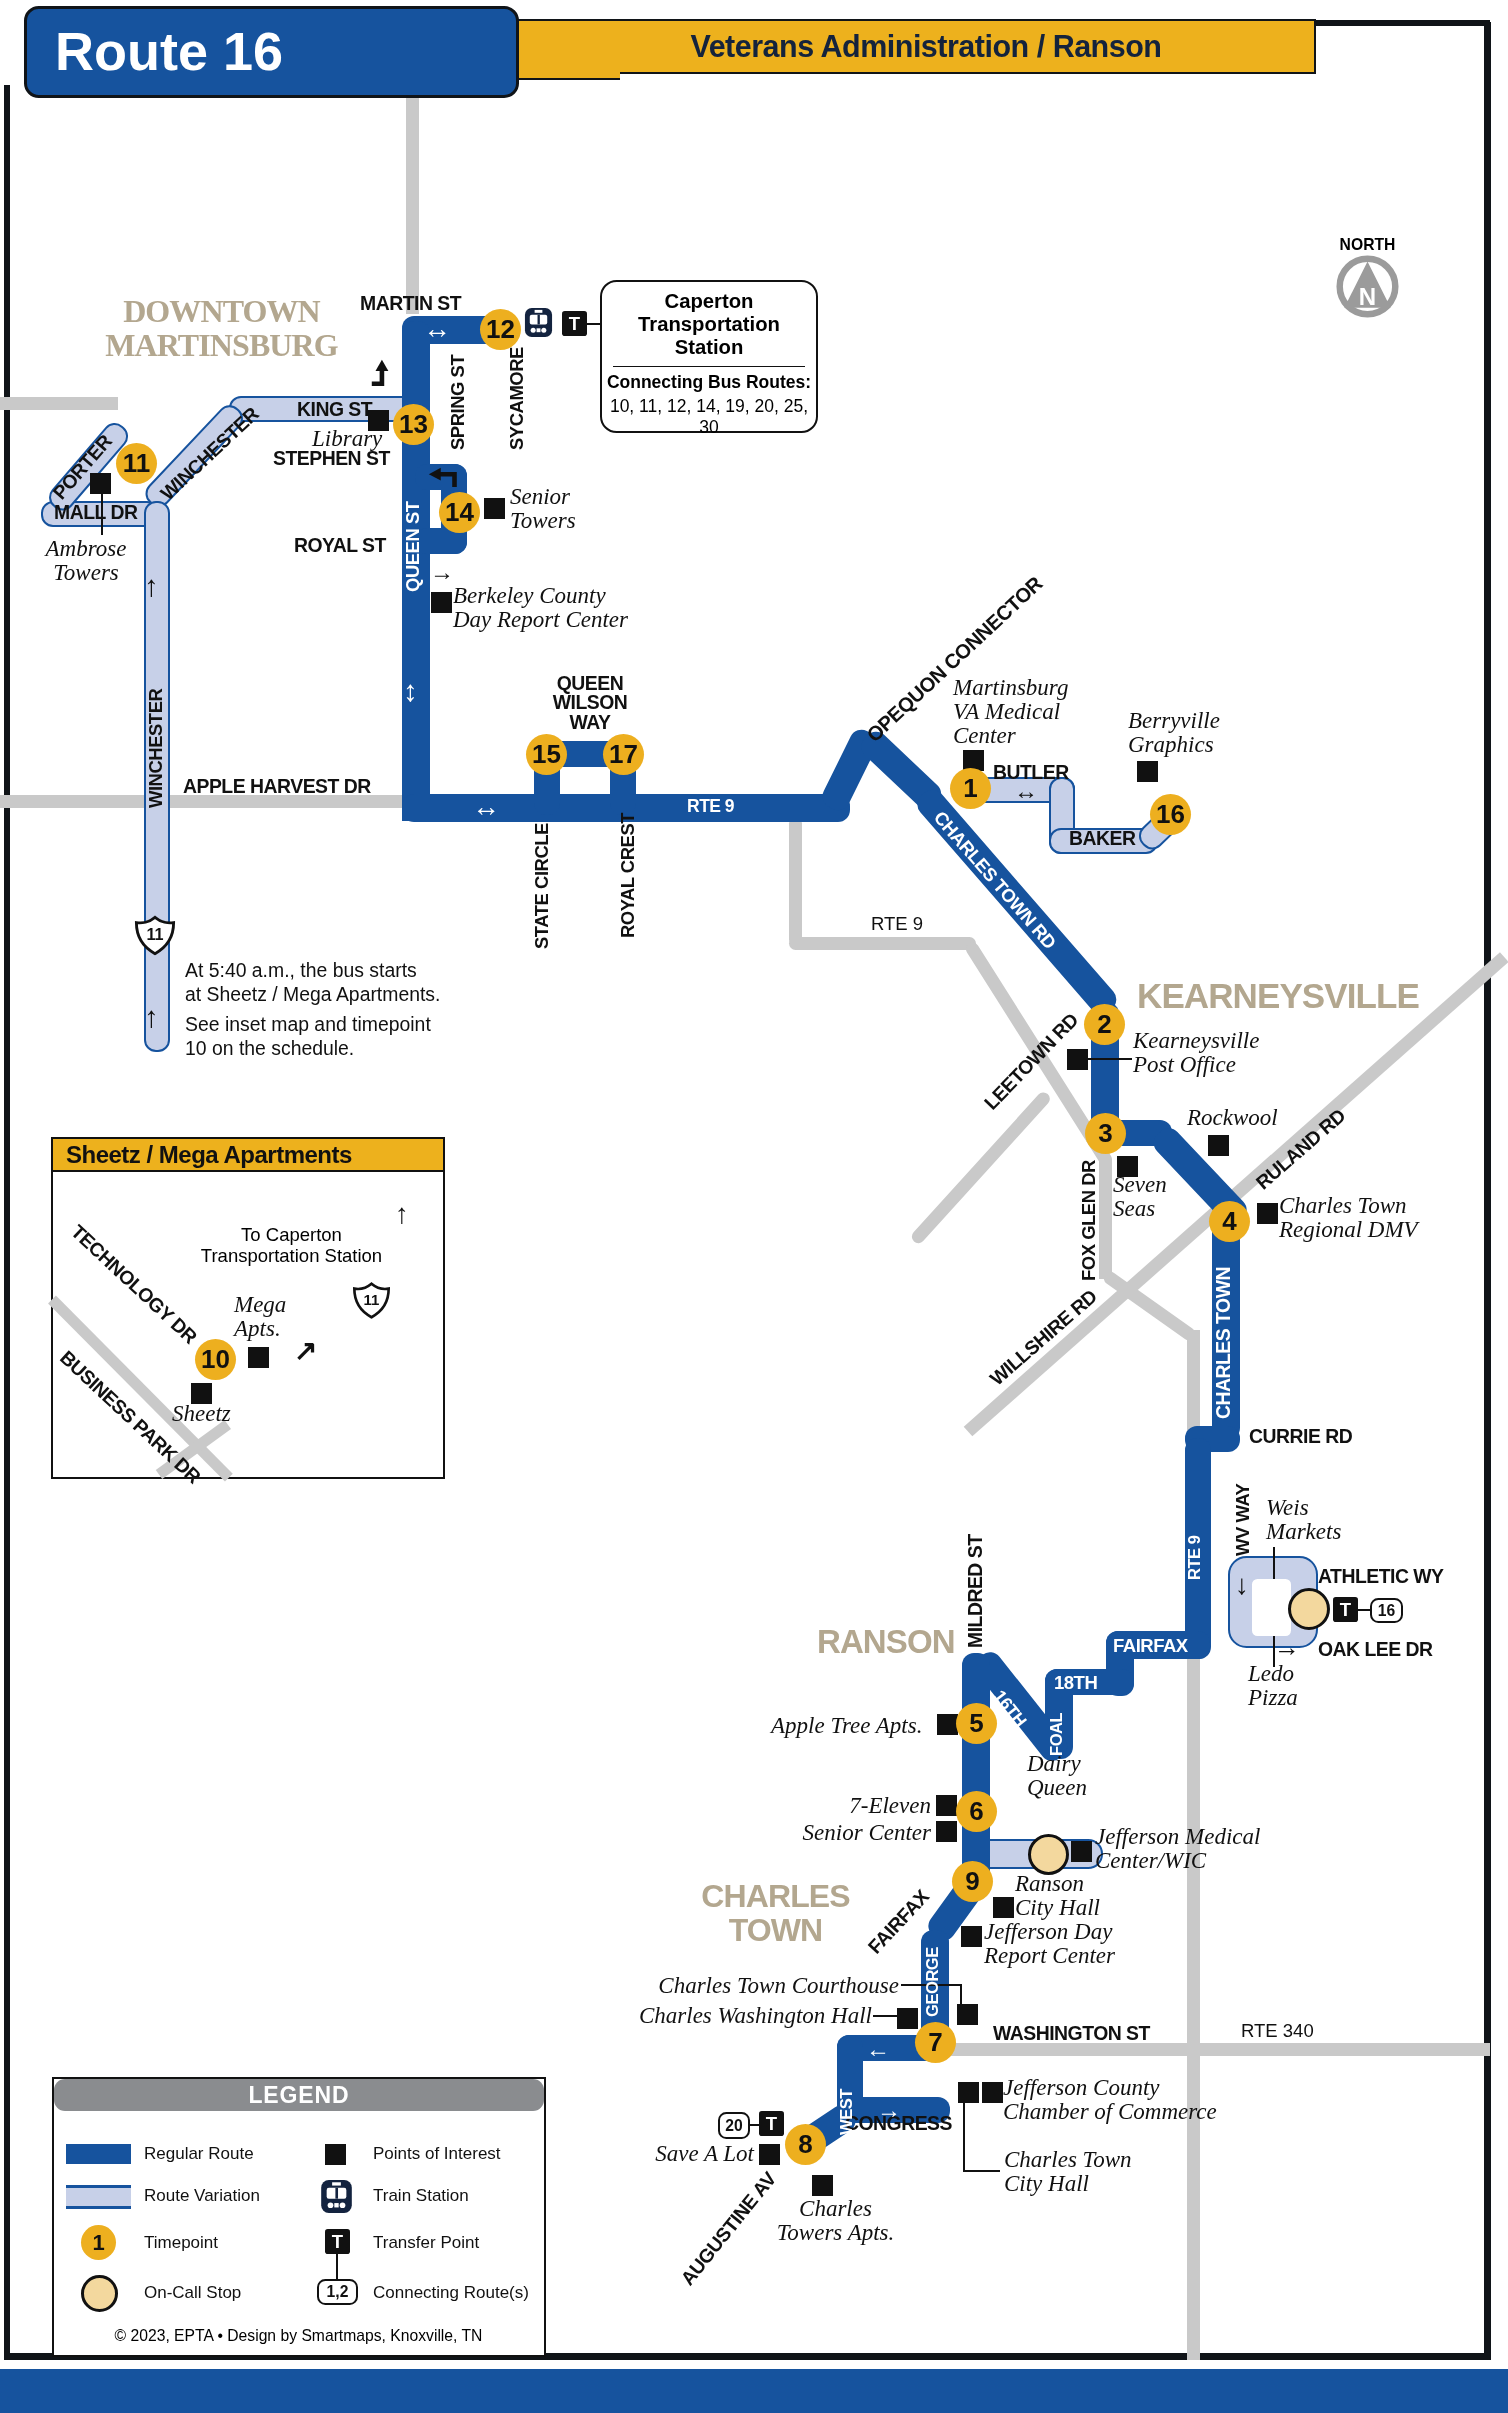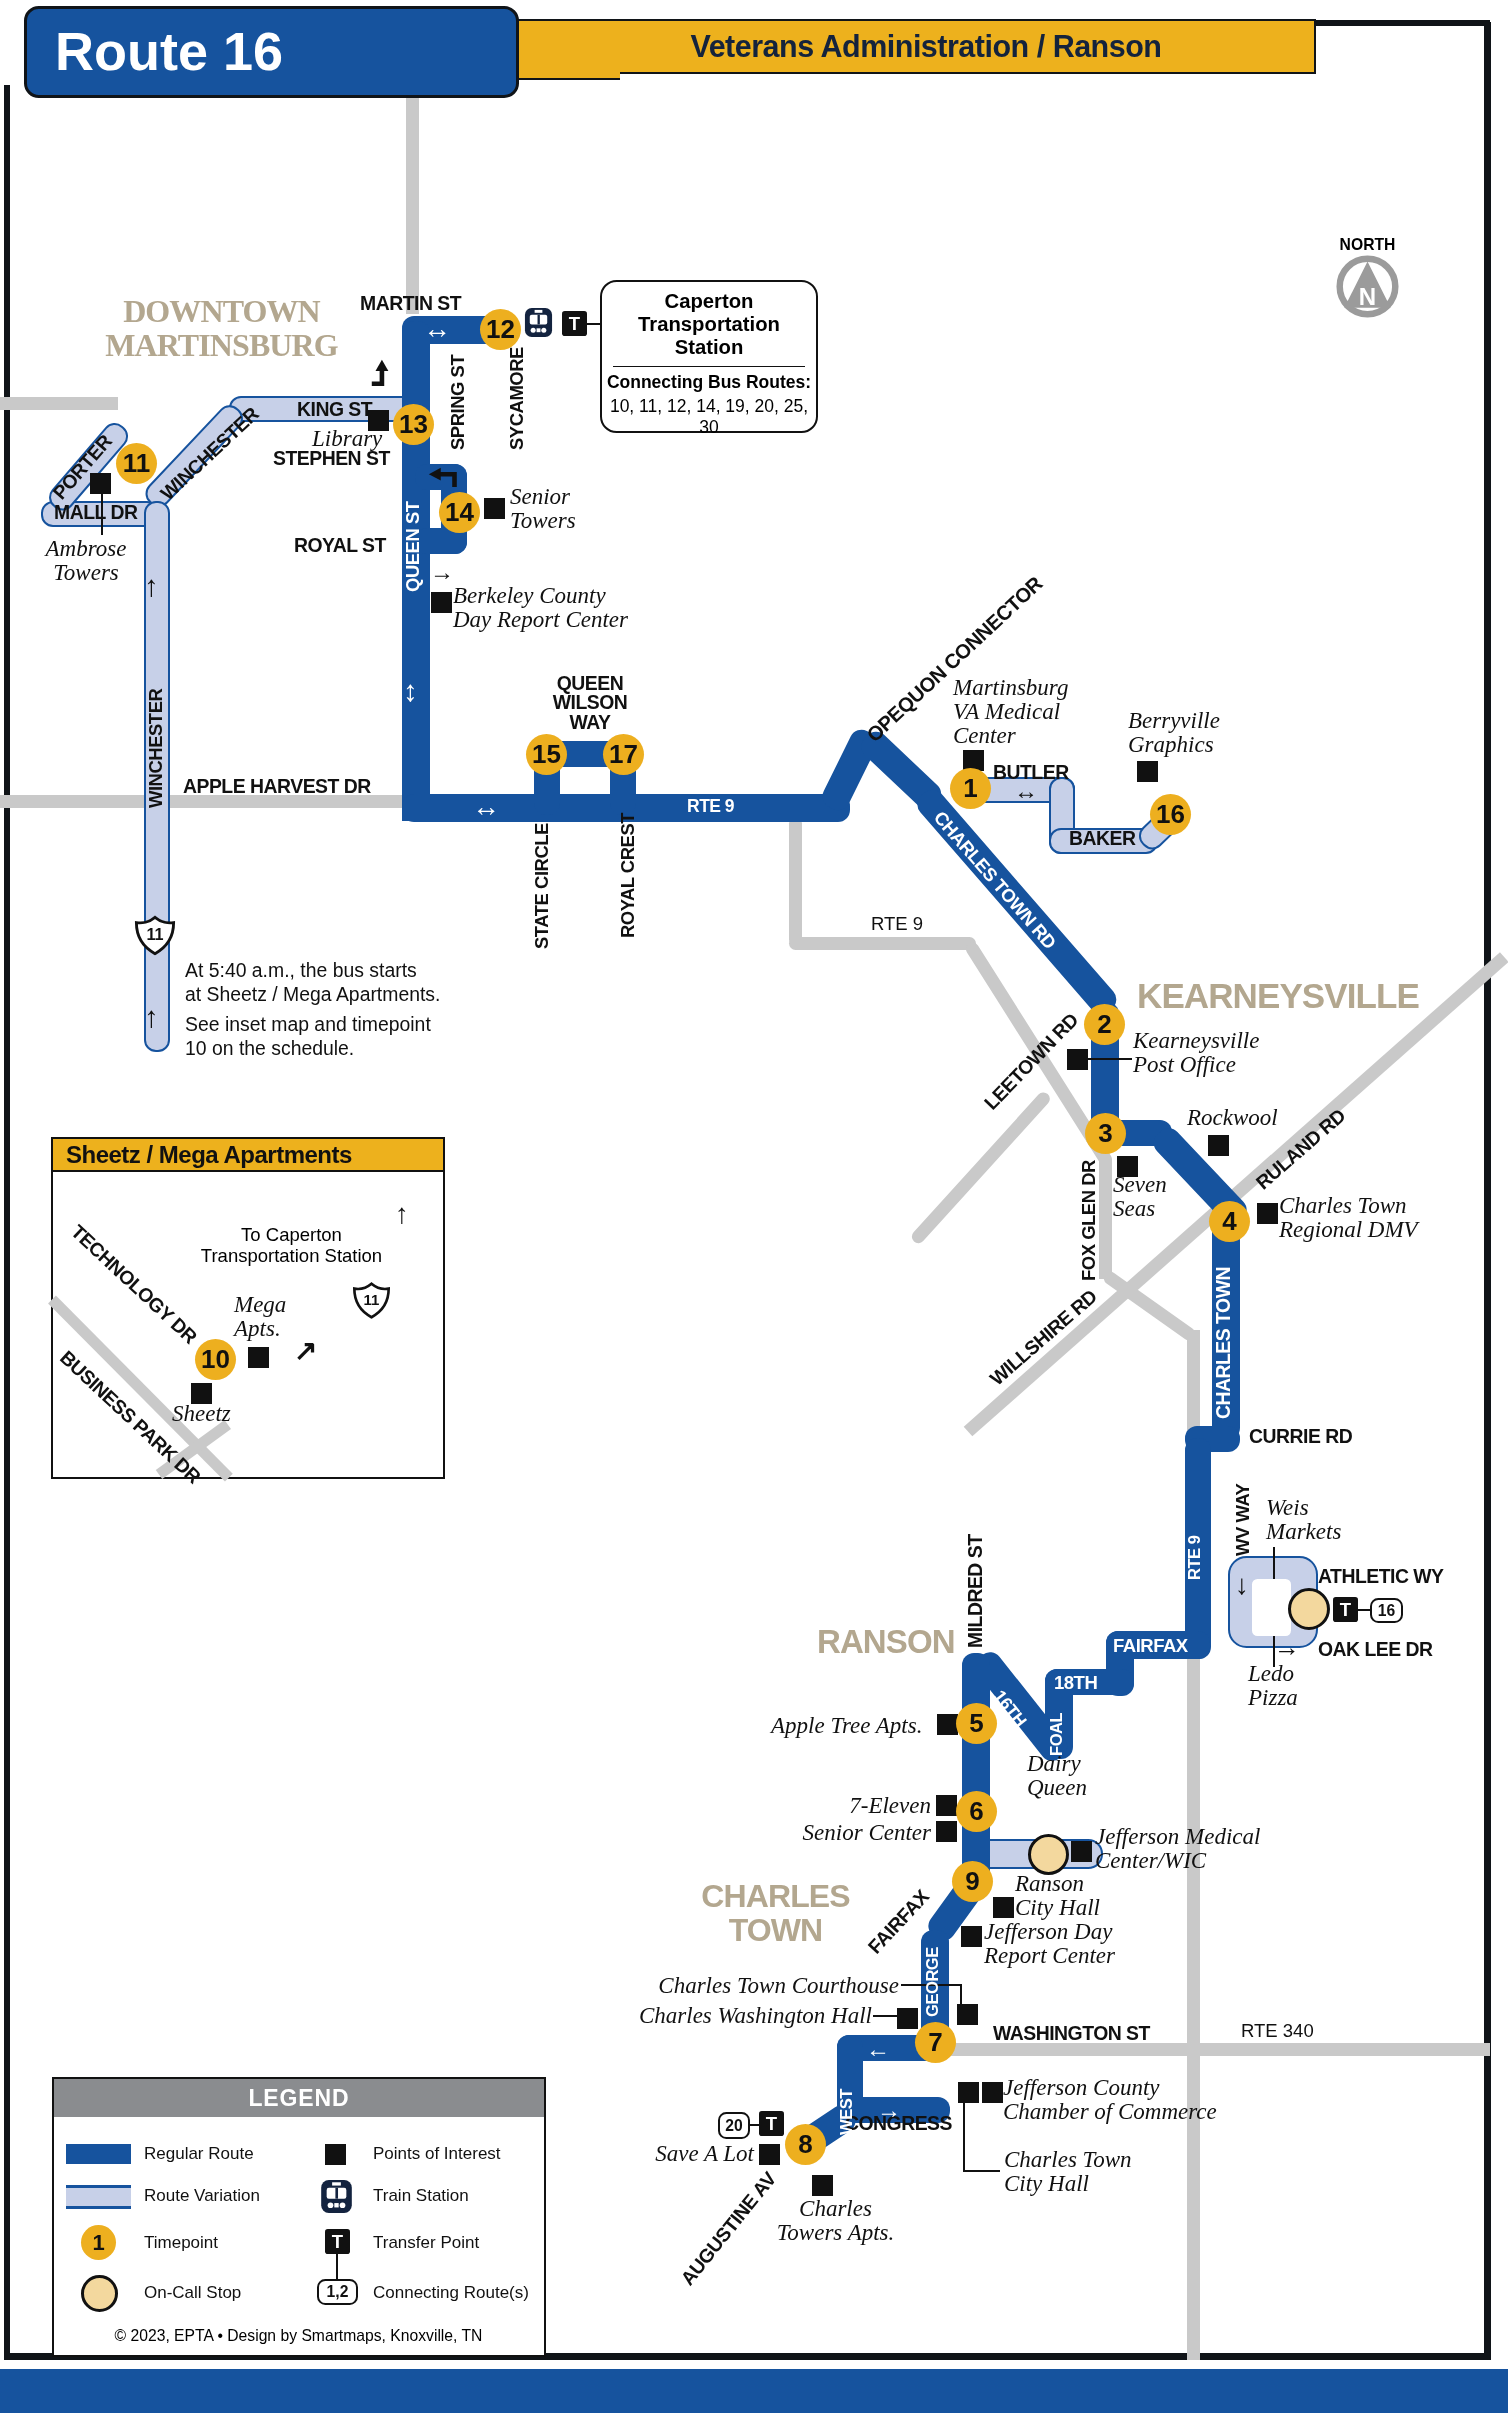--- a/index.html
+++ b/index.html
@@ -411,21 +411,21 @@
   <div class="st rot" style="left:63px;top:1345px;transform:rotate(43deg);z-index:35;">BUSINESS PARK DR</div>
   <div class="rd rot" style="left:52px;top:1294px;width:251px;height:11px;transform:rotate(45.2deg);z-index:6;"></div>
   <div class="rd rot" style="left:159px;top:1469px;width:85px;height:11px;transform:rotate(-36deg);z-index:6;"></div>
   <div class="it" style="left:234px;top:1293px;z-index:35;">
     <div>Mega</div>
       <div>Apts.</div>
   </div>
   <div class="it" style="left:172px;top:1402px;z-index:35;">Sheetz</div>
 
   <div class="box" style="left:52px;top:2077px;width:494px;height:280px;">
-    <div style="background:#8a8c8f;height:38px;display:flex;align-items:center;justify-content:center;color:#fff;font-weight:bold;font-size:23px;letter-spacing:0.9px;">LEGEND</div>
+    <div style="background:#8a8c8f;height:32px;display:flex;align-items:center;justify-content:center;color:#fff;font-weight:bold;font-size:23px;letter-spacing:0.9px;border-radius:11px;">LEGEND</div>
   </div>
   <div class="abs" style="left:66px;top:2144px;width:65px;height:20.3px;background:#16539e;z-index:41;"></div>
   <div class="legend-row-label" style="left:144px;top:2144px;">Regular Route</div>
   <div class="abs" style="left:66px;top:2185px;width:65px;height:24px;background:#c7d0e8;border-top:3.7px solid #16539e;border-bottom:3.7px solid #16539e;box-sizing:border-box;z-index:41;"></div>
   <div class="legend-row-label" style="left:144px;top:2186px;">Route Variation</div>
   <div class="tp" style="left:81px;top:2225px;width:35px;height:35px;font-size:22px;z-index:41;">1</div>
   <div class="legend-row-label" style="left:144px;top:2233px;">Timepoint</div>
   <div class="oncall" style="left:81px;top:2275px;width:37px;height:37px;z-index:41;"></div>
   <div class="legend-row-label" style="left:144px;top:2283px;">On-Call Stop</div>
   <div class="poi" style="left:325px;top:2144px;z-index:41;"></div>

